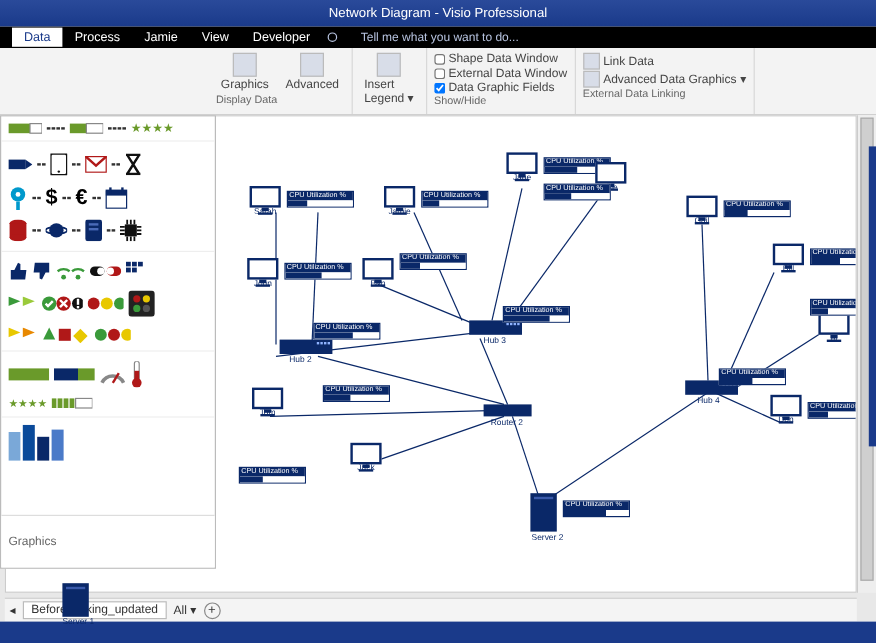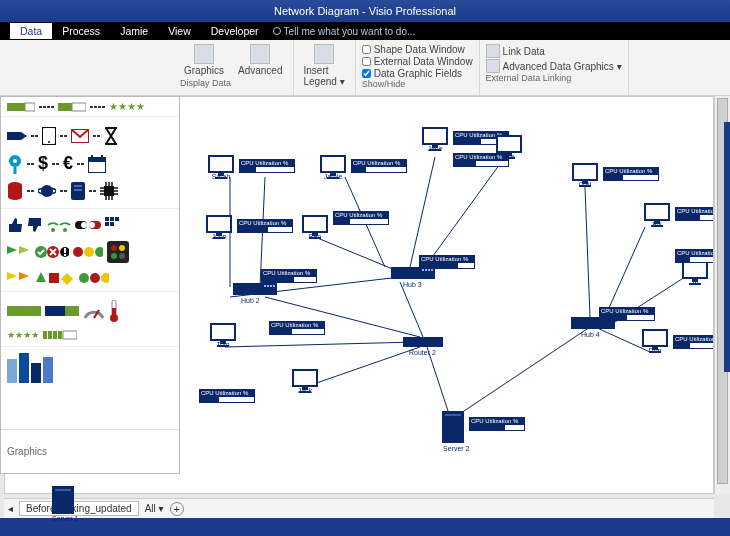--- a/index.html
+++ b/index.html
@@ -1,21 +1,21 @@
 <!DOCTYPE html>
 <html><head>
 <meta charset="utf-8">
 <style>
 * { box-sizing: border-box; margin: 0; padding: 0; font-family: "Segoe UI", sans-serif; }
 body { width: 730px; height: 536px; overflow: hidden; background: #fff; position: relative; }
 .titlebar { height: 22px; background: #1a3a8a; background: linear-gradient(#2a4a9a,#1a3a8a); color: #fff; font-size: 11px; display: flex; align-items: center; justify-content: center; position: relative; }
 .menubar { height: 18px; background: #000000; display: flex; align-items: center; padding-left: 2px; color: #fff; font-size: 10.5px; }
 .menubar .tab { padding: 2px 10px; cursor: pointer; }
 .menubar .tab.active { background: #fff; color: #1a3a8a; }
-.menubar .tell { margin-left: 4px; color: #b8c4e0; font-size: 10px; display:flex; align-items:center; gap:3px;}
+.menubar .tell { margin-left: 4px; color: #b8c4e0; font-size: 10px; display:flex; align-items:center; gap:20px;}
 .bulb { width:8px; height:8px; border:1px solid #b8c4e0; border-radius:50%; display:inline-block;}
 .ribbon { height: 56px; background: #f3f3f3; border-bottom: 1px solid #d0d0d0; display: flex; font-size: 10px; color: #444; }
 .ribbon .group { border-right: 1px solid #d8d8d8; padding: 2px 6px 14px 6px; display: flex; flex-direction: column; justify-content: space-between; }
 .ribbon .group .gbody { display: flex; align-items: flex-start; gap: 6px; flex:1; }
 .ribbon .group .glabel { text-align: left; font-size: 9px; color: #666; }
 .rbtn { display:flex; flex-direction:column; align-items:center; gap:1px; padding:2px 4px; cursor:pointer; }
 .ricon { width:20px; height:20px; background:#d8dde8; border:1px solid #bbb; }
 .ricon.sm { width:14px; height:14px; }
 .chk { display:flex; align-items:center; gap:3px; white-space:nowrap; }
 .chk input { width:9px; height:9px; }

